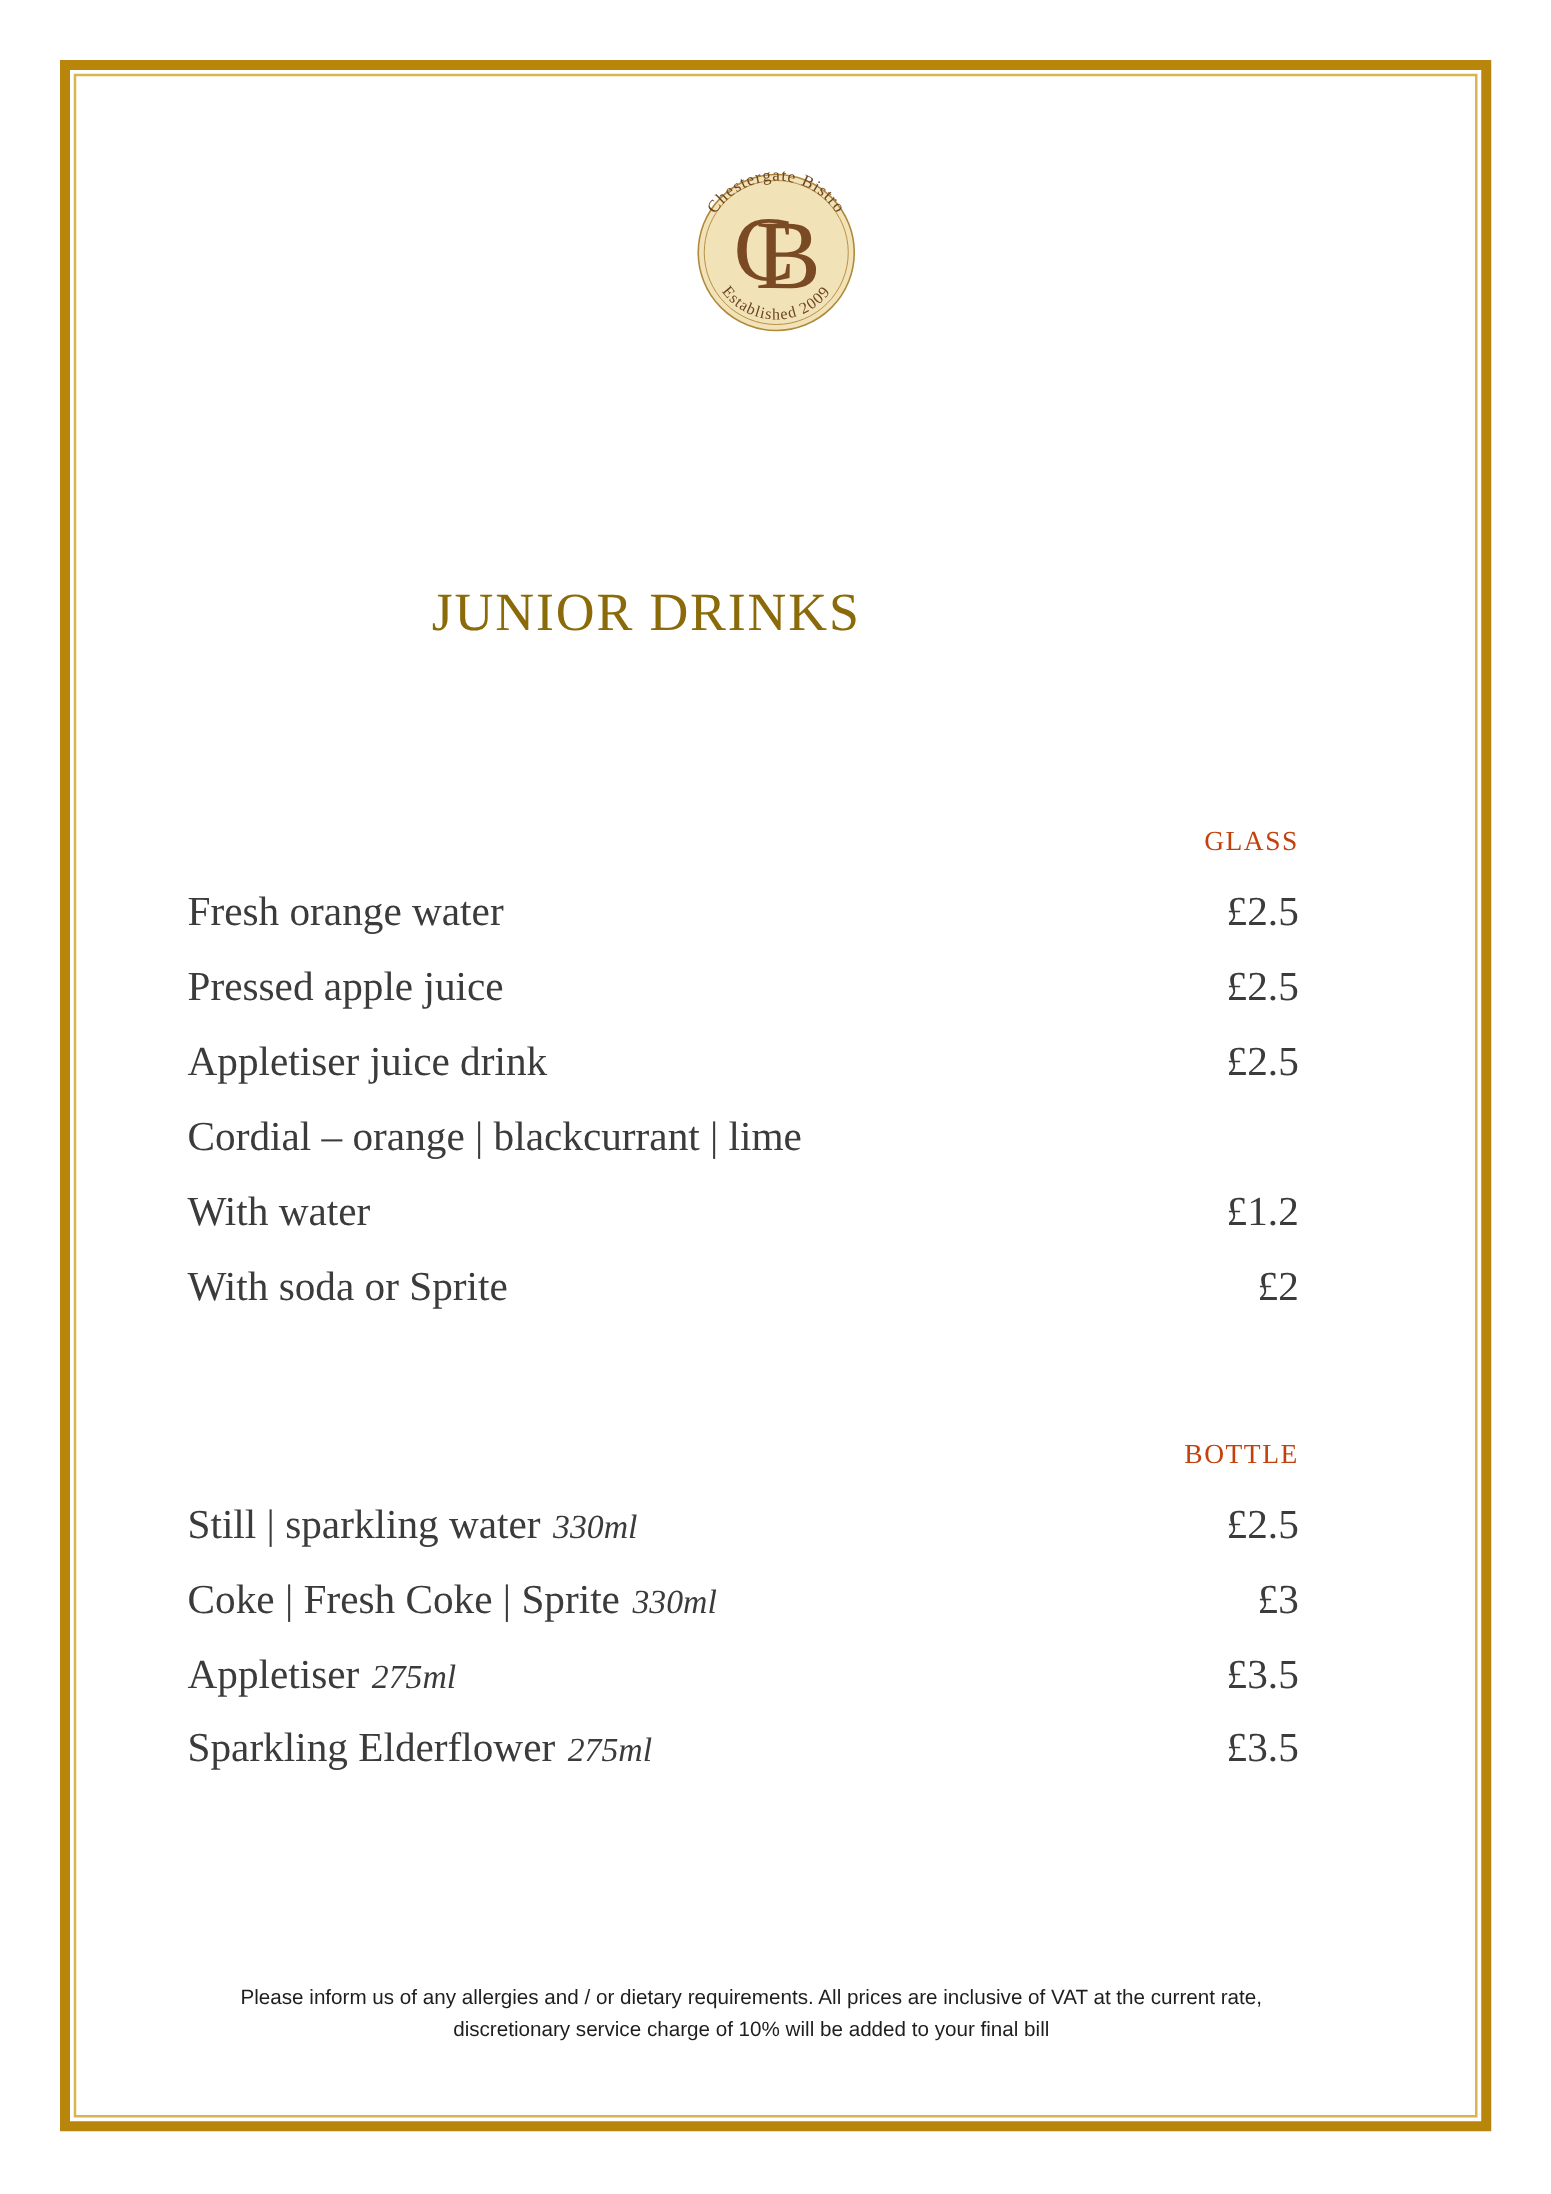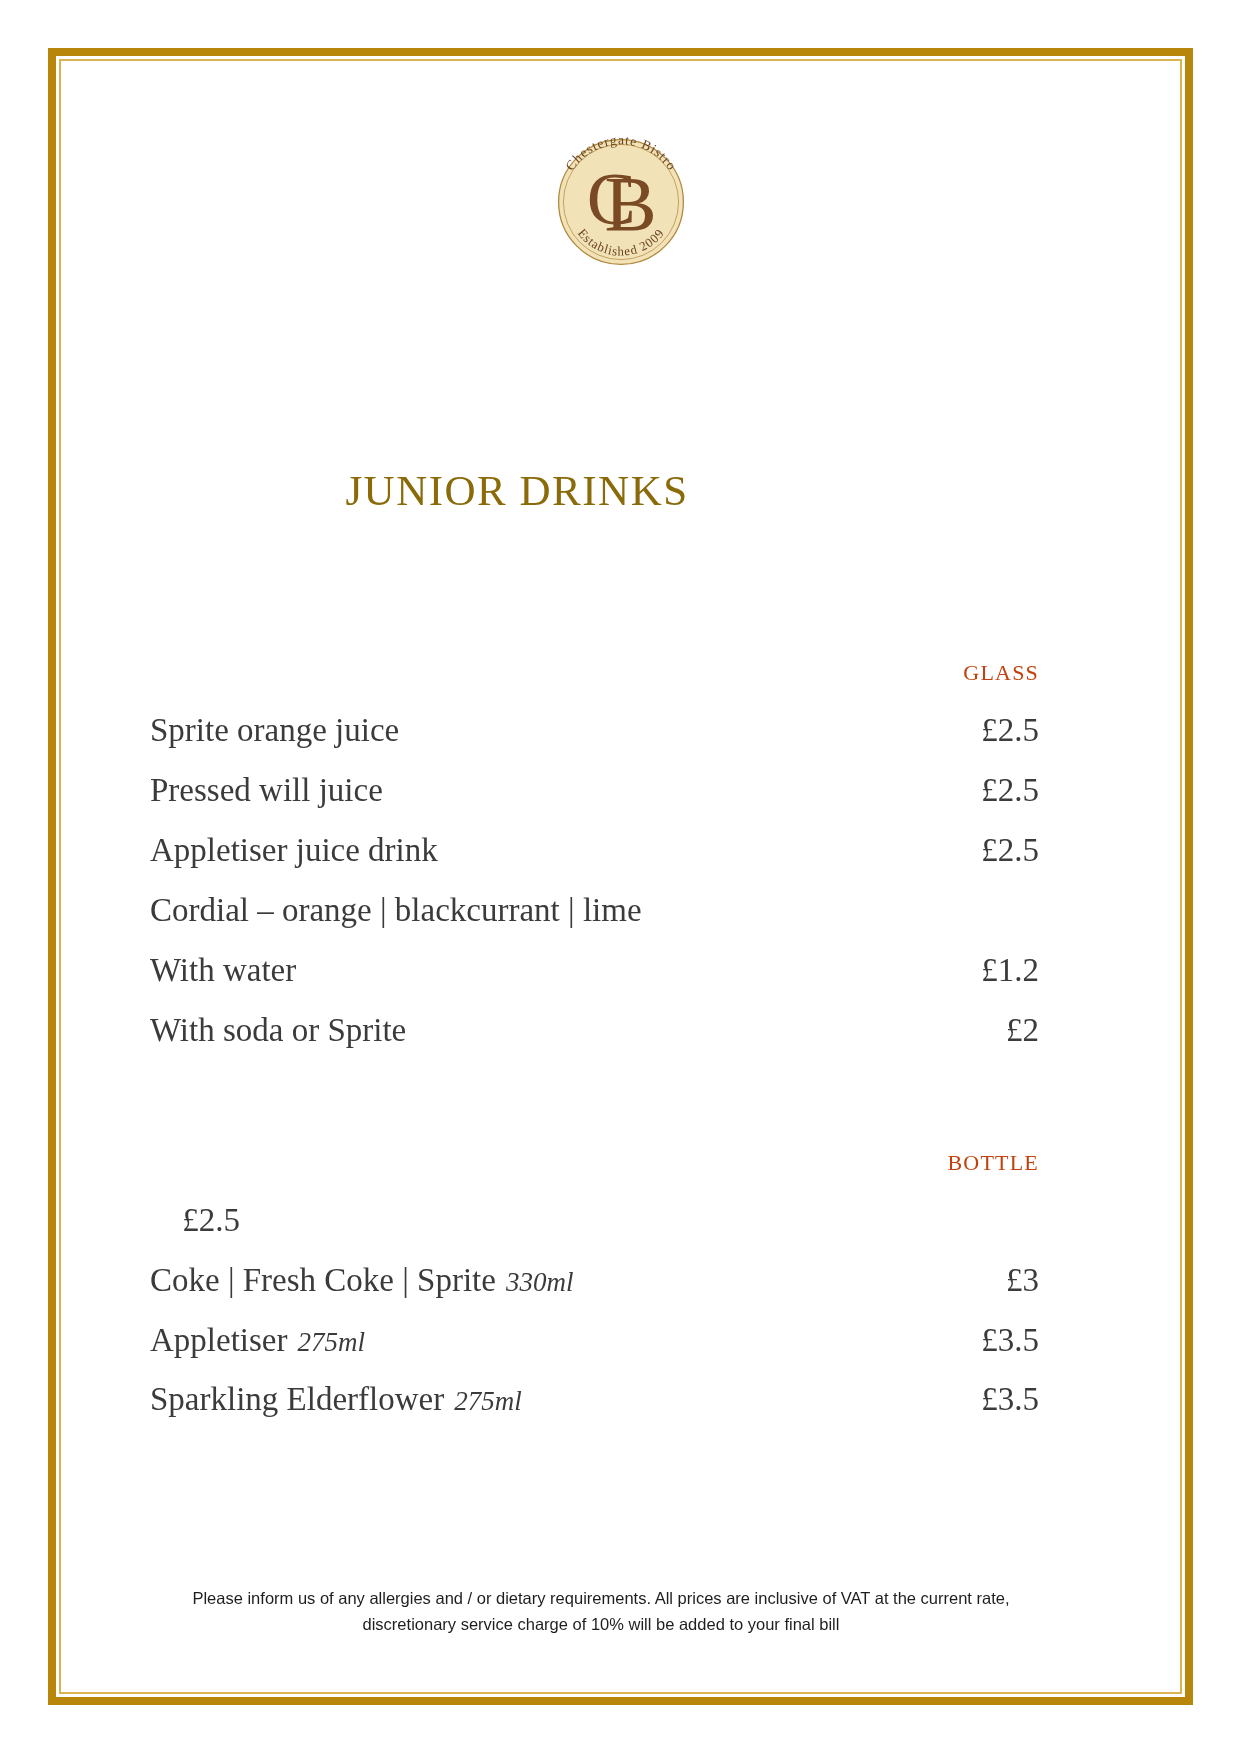--- a/index.html
+++ b/index.html
@@ -163,26 +163,26 @@
   </div>
 
   <div class="menu-title">JUNIOR DRINKS</div>
 
   <div class="content">
 
     <div class="section">
       <div class="col-header">GLASS</div>
 
       <div class="row">
-        <span class="name">Sprite orange juice</span>
-        <span class="price">£2.5</span>
-      </div>
-
-      <div class="row">
-        <span class="name">Pressed will juice</span>
+        <span class="name">Fresh orange water</span>
+        <span class="price">£2.5</span>
+      </div>
+
+      <div class="row">
+        <span class="name">Pressed apple juice</span>
         <span class="price">£2.5</span>
       </div>
 
       <div class="row">
         <span class="name">Appletiser juice drink</span>
         <span class="price">£2.5</span>
       </div>
 
       <div class="row no-price">
         <span class="name">Cordial – orange | blackcurrant | lime</span>
@@ -199,20 +199,23 @@
         <span class="price">£2</span>
       </div>
     </div>
 
     <div class="spacer-glass-bottle"></div>
 
     <div class="section">
       <div class="col-header">BOTTLE</div>
 
       <div class="row">
+        <span>
+          <span class="name">Still | sparkling water</span><span class="vol">330ml</span>
+        </span>
         <span class="price">£2.5</span>
       </div>
 
       <div class="row">
         <span>
           <span class="name">Coke | Fresh Coke | Sprite</span><span class="vol">330ml</span>
         </span>
         <span class="price">£3</span>
       </div>
 

